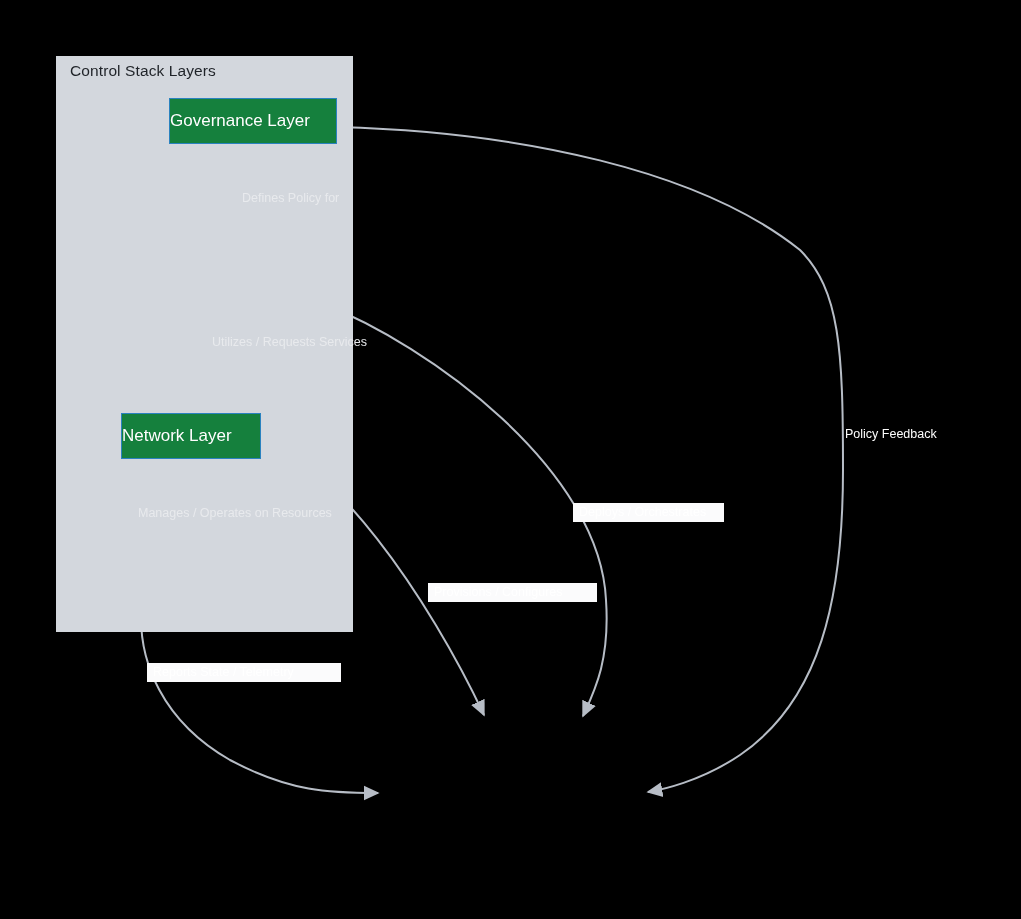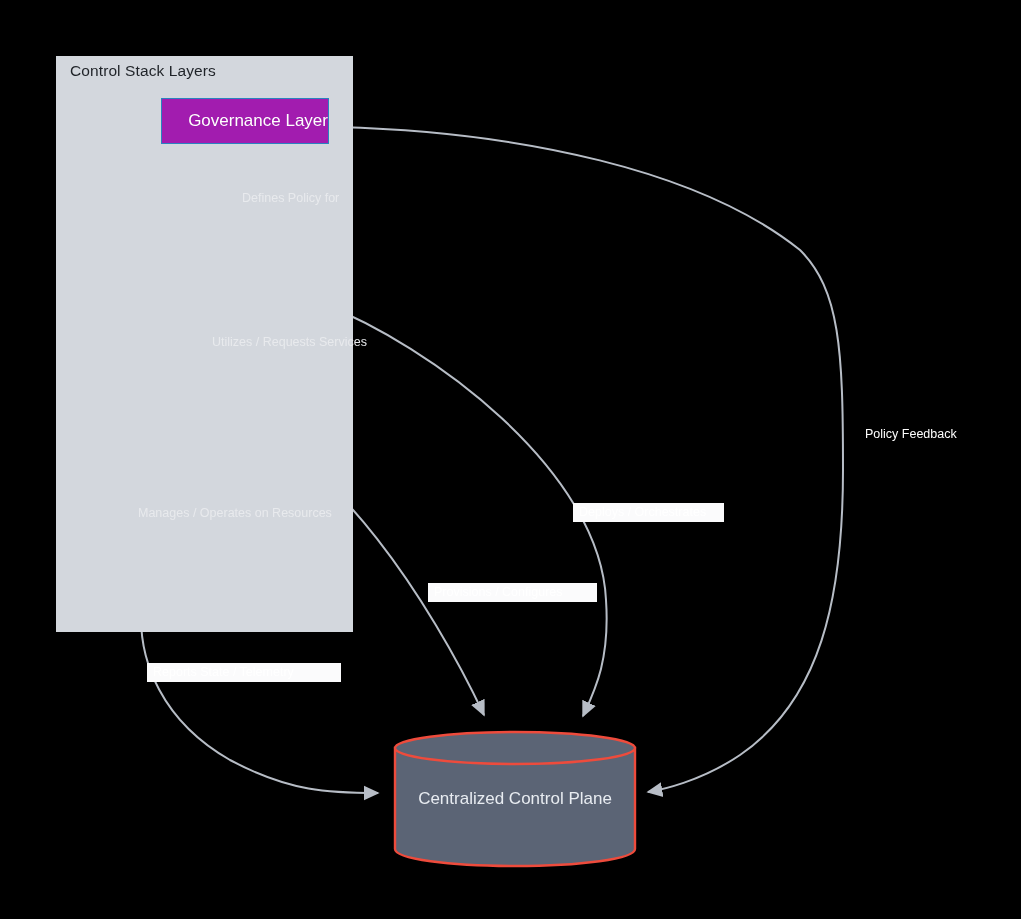--- a/index.html
+++ b/index.html
@@ -45,30 +45,31 @@
     top: 62px;
     font-size: 15.5px;
     color: #1f2328;
     letter-spacing: 0.1px;
     white-space: nowrap;
   }
 
   
   .node-box {
     position: absolute;
-    background: #a21caf;
+    background: #15803d;
     border: 1px solid #2a82bf;
     color: #ffffff;
     font-size: 17px;
     display: flex;
     align-items: center;
-    justify-content: flex-end;
+    justify-content: flex-start;
     box-sizing: border-box;
     text-shadow: 0 0 1px rgba(0,0,0,0.12);
     white-space: nowrap;
+    margin-left: 8px;
   }
   #node-governance { left: 161px; top: 98px;  width: 168px; height: 46px; }
   #node-application{ left: 159px; top: 255px; width: 162px; height: 46px; }
   #node-network    { left: 113px; top: 413px; width: 140px; height: 46px; }
   #node-physical   { left: 81px;  top: 571px; width: 139px; height: 46px; }
 
   
   #node-control-plane {
     position: absolute;
     left: 392px;
@@ -119,21 +120,21 @@
   #lbl-provisions  { left: 428px; top: 583px; width: 157px; }
   #lbl-deploys     { left: 573px; top: 503px; width: 139px; }
   .edge-label-dark {
     position: absolute;
     font-size: 12.5px;
     color: #fdfdfd;
     background: transparent;
     white-space: nowrap;
     pointer-events: none;
   }
-  #lbl-policy { left: 845px; top: 427px; padding-left: 20px; }
+  #lbl-policy { left: 845px; top: 427px; }
 </style>
 </head>
 <body>
 
 <div id="stage">
 
   <svg id="wires" viewBox="0 0 1021 919" xmlns="http://www.w3.org/2000/svg">
     <defs>
       <marker id="arrow" markerWidth="9" markerHeight="9" refX="7.2" refY="4.5" orient="auto" markerUnits="strokeWidth">
         <path d="M0,0.8 L8,4.5 L0,8.2 z" fill="#b7bdc6"></path>
@@ -155,28 +156,24 @@
     <path d="M338,127 C520,132 700,170 800,250 C840,290 843,350 843,470
              C843,600 820,700 740,755 C700,782 660,790 648,792" fill="none" stroke="#b7bdc6" stroke-width="2" marker-end="url(#arrow)"></path>
   </svg>
 
   <div class="subgraph-panel"></div>
   <div class="subgraph-title">Control Stack Layers</div>
 
   <div class="node-box" id="node-governance">
     <span>Governance Layer</span>
   </div>
+  <div class="node-box" id="node-network">
+    <span>Network Layer</span>
+  </div>
 
-  <div id="node-control-plane">
-    <svg width="246" height="139" viewBox="0 0 246 139" xmlns="http://www.w3.org/2000/svg" style="position:absolute;left:0;top:0;">
-      <path d="M3,19 L3,120 C3,130 58,137 123,137 C188,137 243,130 243,120 L243,19 Z" fill="#5b6475" stroke="#ee4b3c" stroke-width="2.4"></path>
-      <ellipse cx="123" cy="19" rx="120" ry="16" fill="#5b6475" stroke="#ee4b3c" stroke-width="2.4"></ellipse>
-    </svg>
-    <div class="cyl-label">Centralized Control Plane</div>
-  </div>
 
   <div class="edge-label-inner" id="lbl-defines">Defines Policy for</div>
   <div class="edge-label-inner" id="lbl-utilizes">Utilizes / Requests Services</div>
   <div class="edge-label-inner" id="lbl-manages">Manages / Operates on Resources</div>
 
   <div class="edge-label-outer" id="lbl-reports">Reports State / Telemetry</div>
   <div class="edge-label-outer" id="lbl-provisions">Provisions / Configures</div>
   <div class="edge-label-outer" id="lbl-deploys">Deploys / Orchestrates</div>
   <div class="edge-label-dark" id="lbl-policy">Policy Feedback</div>
 

